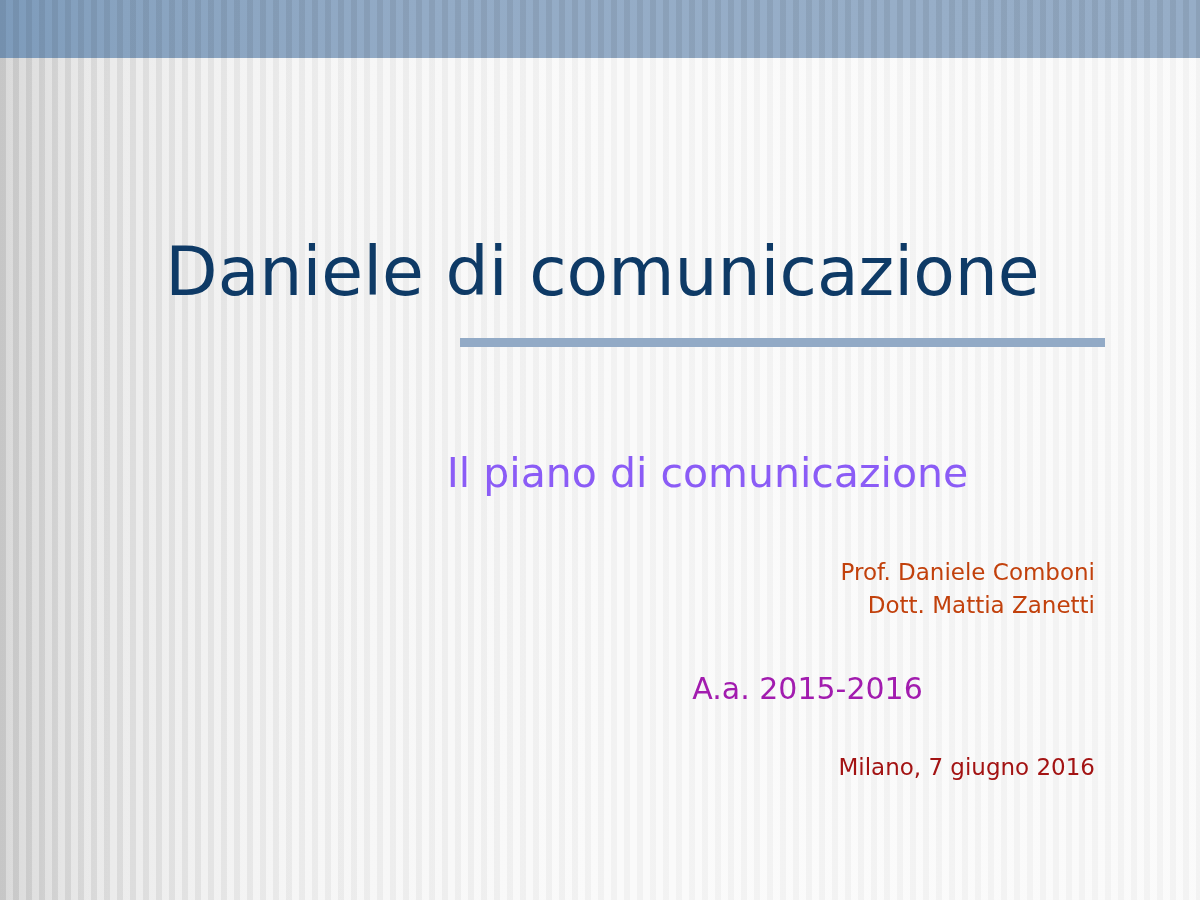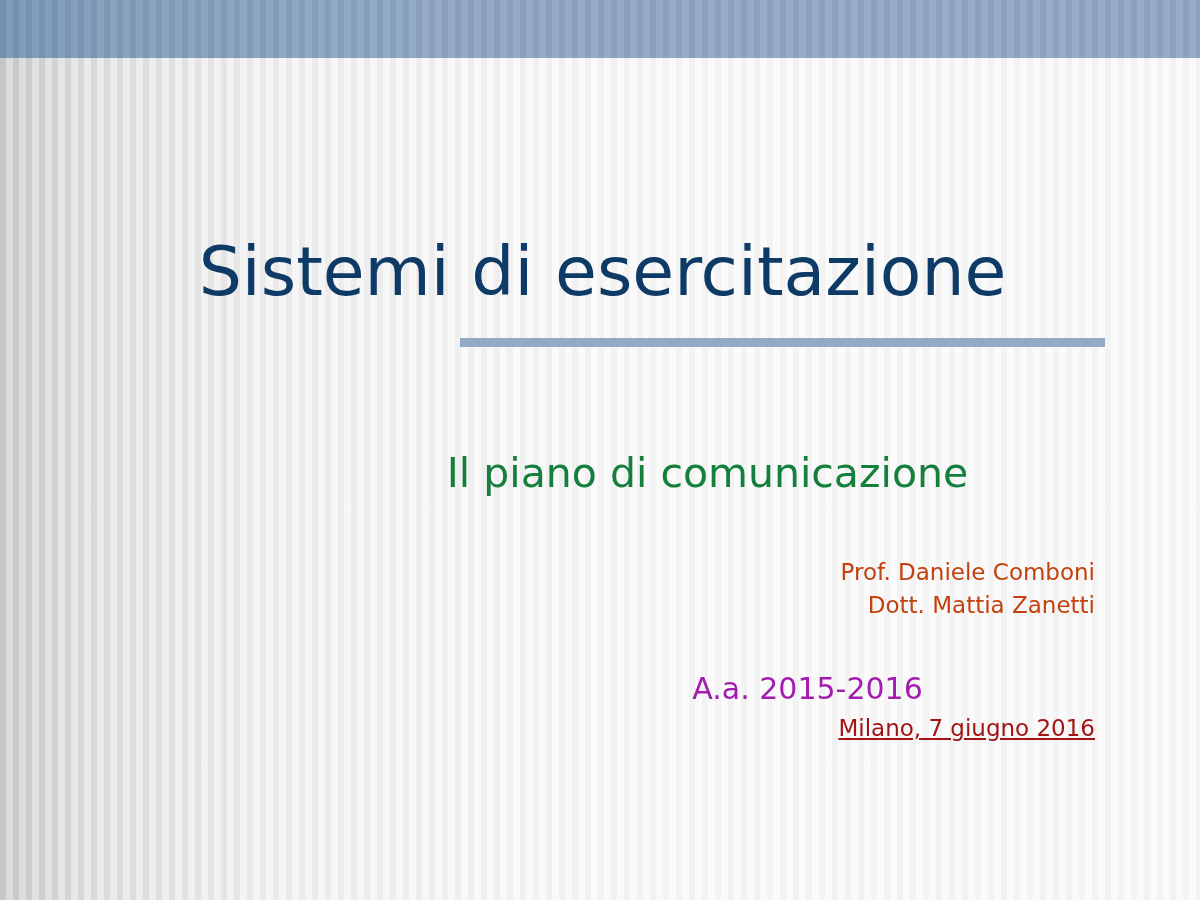--- a/index.html
+++ b/index.html
@@ -91,21 +91,21 @@
 
   
   .subtitle {
     position: absolute;
     left: 320px;
     top: 448px;
     width: 775px;
     text-align: center;
     font-size: 41px;
     line-height: 50px;
-    color: #15803d;
+    color: #8b5cf6;
   }
   .subtitle .u {
     text-decoration: underline;
     text-underline-offset: 3px;
   }
 
   
   .byline {
     position: absolute;
     left: 520px;
@@ -124,40 +124,39 @@
     width: 575px;
     text-align: center;
     font-size: 30px;
     line-height: 36px;
     color: #a21caf;
   }
 
   .place {
     position: absolute;
     left: 520px;
-    top: 713px;
+    top: 752px;
     width: 575px;
     text-align: right;
     font-size: 23px;
     line-height: 30px;
     color: #a31313;
-    text-decoration: underline;
   }
 </style>
 </head>
 <body>
 
 <div id="slide">
 
   <div class="bg-stripes"></div>
   <div class="bg-fade"></div>
 
   <div class="top-band"></div>
 
-  <div class="title">Sistemi di esercitazione</div>
+  <div class="title">Daniele di comunicazione</div>
 
   <div class="title-rule"></div>
 
   <div class="subtitle">
     <div>Il piano di comunicazione</div>
   </div>
 
   <div class="byline">
     <div>Prof. Daniele Comboni</div>
     <div>Dott. Mattia Zanetti</div>

